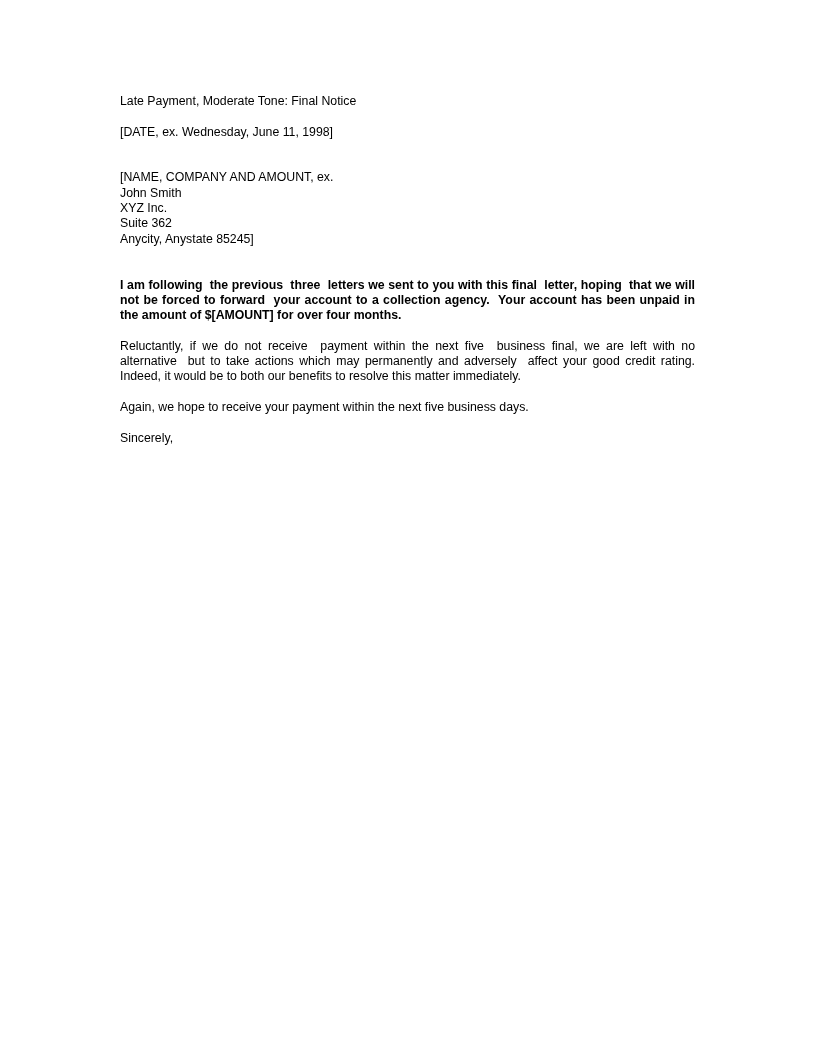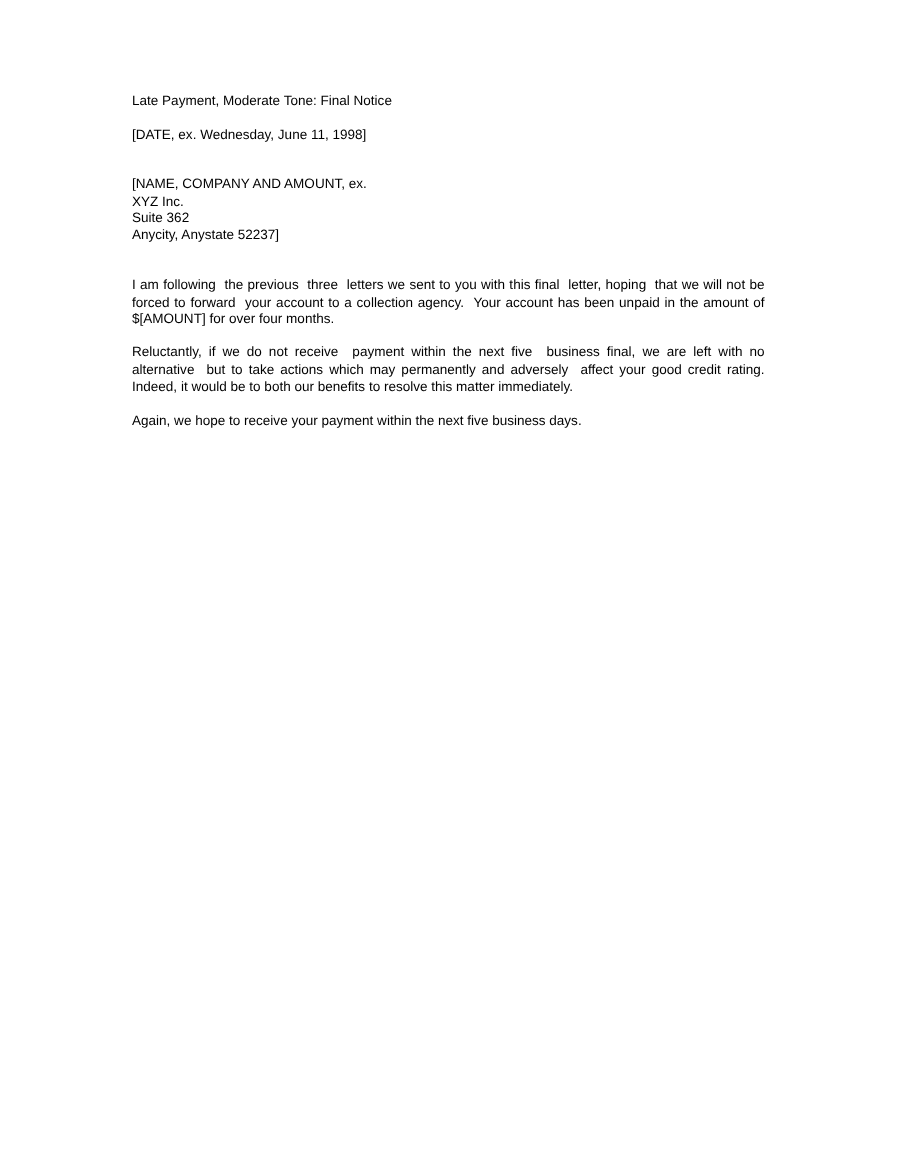--- a/index.html
+++ b/index.html
@@ -12,21 +12,21 @@
       height: 1056px;
       position: relative;
       overflow: hidden;
       font-family: "Liberation Sans", sans-serif;
       font-size: 12.3px;
       color: #000000;
     }
     .page {
       position: absolute;
       left: 120px;
-      top: 84px;
+      top: 94px;
       width: 575px;
       line-height: 15.3px;
     }
     .line {
       display: block;
       white-space: nowrap;
       margin: 0;
     }
     .para {
       margin: 0;
@@ -40,32 +40,34 @@
 <body>
 
 <div class="page">
   <p class="line">Late Payment, Moderate Tone: Final Notice</p>
   <div class="gap1"></div>
   <p class="line">[DATE, ex. Wednesday, June 11, 1998]</p>
   <div class="gap2"></div>
 
   <div>
     <p class="line">[NAME, COMPANY AND AMOUNT, ex.</p>
+    <p class="line">John Smith</p>
     <p class="line">XYZ Inc.</p>
     <p class="line">Suite 362</p>
-    <p class="line">Anycity, Anystate  52237]</p>
+    <p class="line">Anycity, Anystate  85245]</p>
   </div>
   <div class="gap1"></div>
 
   <div class="gap1"></div>
 
-  <p class="para" style="white-space: pre-wrap;">I am following  the previous  three  letters we sent to you with this final  letter, hoping  that we will not be forced to forward  your account to a collection agency.  Your account has been unpaid in the amount of $[AMOUNT] for over four months.</p>
+  <p class="para" style="white-space: pre-wrap; font-weight: bold;">I am following  the previous  three  letters we sent to you with this final  letter, hoping  that we will not be forced to forward  your account to a collection agency.  Your account has been unpaid in the amount of $[AMOUNT] for over four months.</p>
   <div class="gap1"></div>
 
   <p class="para" style="white-space: pre-wrap;">Reluctantly, if we do not receive  payment within the next five  business final, we are left with no alternative  but to take actions which may permanently and adversely  affect your good credit rating.  Indeed, it would be to both our benefits to resolve this matter immediately.</p>
   <div class="gap1"></div>
 
   <p class="line">Again, we hope to receive your payment within the next five business days.</p>
   <div class="gap1"></div>
 
+  <p class="line">Sincerely,</p>
   <div class="gap2"></div>
 
 </div>
 
 </body></html>

